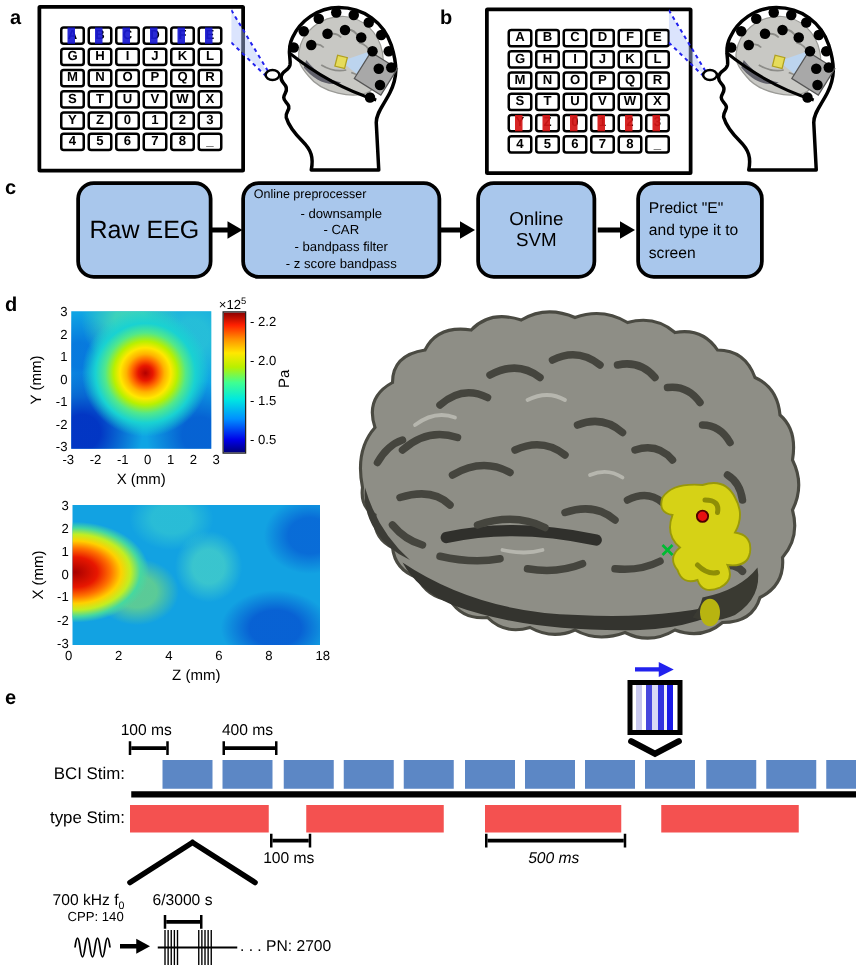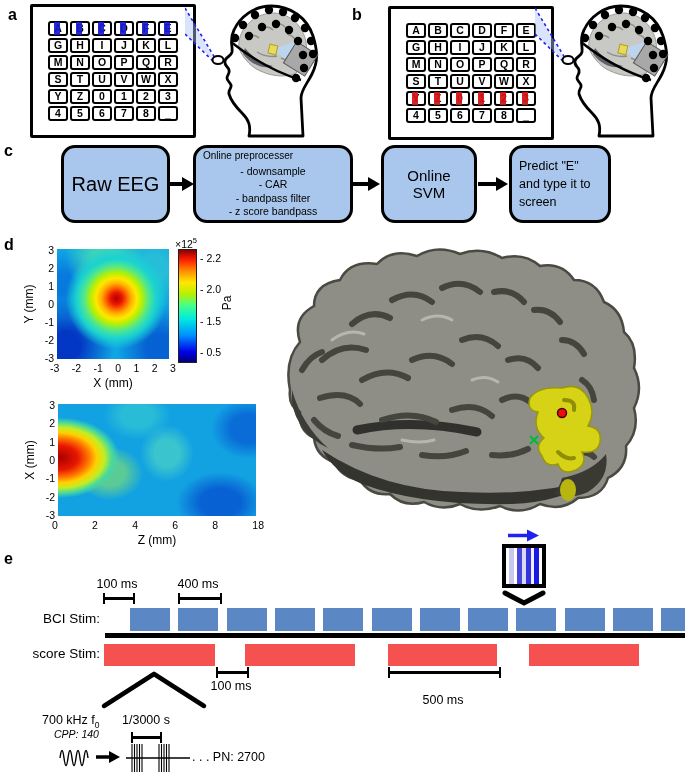--- a/index.html
+++ b/index.html
@@ -532,47 +532,47 @@
     <div class="bci-square" style="left: 419.8px; background: rgb(92, 135, 197);"></div>
     <div class="bci-square" style="left: 468.1px; background: rgb(92, 135, 197);"></div>
     <div class="bci-square" style="left: 516.4px; background: rgb(92, 135, 197);"></div>
     <div class="bci-square" style="left: 564.7px; background: rgb(92, 135, 197);"></div>
     <div class="bci-square" style="left: 613px; background: rgb(92, 135, 197);"></div>
     <div class="bci-square" style="left: 661.3px; background: rgb(92, 135, 197);"></div>
   </div>
 
 <div class="abs" style="left:105px;top:633px;width:580px;height:5px;background:#000;"></div>
 
-<div class="abs stim-label" style="left:10px;top:646px;width:90px;">score Stim:</div>
+<div class="abs stim-label" style="left:10px;top:646px;width:90px;">type Stim:</div>
 <div class="abs" id="tfus-row" style="left:0;top:644px;width:685px;height:22px;">
     <div class="tfus-bar" style="left: 104px; width: 111px; background: rgb(244, 81, 80);"></div>
     <div class="tfus-bar" style="left: 245px; width: 110px; background: rgb(244, 81, 80);"></div>
     <div class="tfus-bar" style="left: 388px; width: 109px; background: rgb(244, 81, 80);"></div>
     <div class="tfus-bar" style="left: 529px; width: 110px; background: rgb(244, 81, 80);"></div>
   </div>
 
 <div class="bracket" style="left:216px;top:667px;width:29px;"></div>
 <div class="tlabel" style="left:208px;top:679px;width:46px;">100 ms</div>
 <div class="bracket" style="left:388px;top:667px;width:109px;"></div>
-<div class="tlabel" style="left:419px;top:693px;width:48px;">500 ms</div>
+<div class="tlabel" style="left:419px;top:679px;width:48px;font-style:italic;">500 ms</div>
 
 <svg class="abs" style="left:98px;top:670px;" width="112" height="40" viewBox="0 0 112 40">
   <path d="M56,4 L6,36 M56,4 L106,36" stroke="#000" stroke-width="4.5" fill="none" stroke-linecap="round"></path>
 </svg>
 
 <div class="abs" style="left:42px;top:713px;font-size:12.5px;"><span>700 kHz f</span><sub style="font-size:8.5px;">0</sub></div>
-<div class="abs small-note" style="left:54px;top:728px;font-style:italic;">CPP: 140</div>
+<div class="abs small-note" style="left:54px;top:728px;">CPP: 140</div>
 <svg class="abs" style="left:58px;top:742px;" width="34" height="32" viewBox="0 0 34 32">
   <path d="M2,16 Q4,1 6,16 Q8,31 10,16 Q12,1 14,16 Q16,31 18,16 Q20,1 22,16 Q24,31 26,16 Q28,1 30,16" stroke="#000" stroke-width="1.4" fill="none"></path>
 </svg>
 <svg class="abs" style="left:96px;top:750px;" width="24" height="14" viewBox="0 0 24 14">
   <line x1="0" y1="7" x2="14" y2="7" stroke="#000" stroke-width="3.5"></line>
     <polygon points="13,1 24,7 13,13" fill="#000"></polygon>
 </svg>
-<div class="abs" style="left:122px;top:713px;font-size:12.5px;">1/3000 s</div>
+<div class="abs" style="left:122px;top:713px;font-size:12.5px;">6/3000 s</div>
 <div class="bracket" style="left:131px;top:732px;width:27px;"></div>
 <svg class="abs" style="left:126px;top:741px;" width="64" height="34" viewBox="0 0 64 34">
   <line x1="0" y1="17" x2="64" y2="17" stroke="#000" stroke-width="1.5"></line>
   <g stroke="#000" stroke-width="1.1">
     <line x1="6" y1="3" x2="6" y2="31"></line>
       <line x1="8.5" y1="3" x2="8.5" y2="31"></line>
       <line x1="11" y1="3" x2="11" y2="31"></line>
       <line x1="13.5" y1="3" x2="13.5" y2="31"></line>
       <line x1="16" y1="3" x2="16" y2="31"></line>
     <line x1="33" y1="3" x2="33" y2="31"></line>

